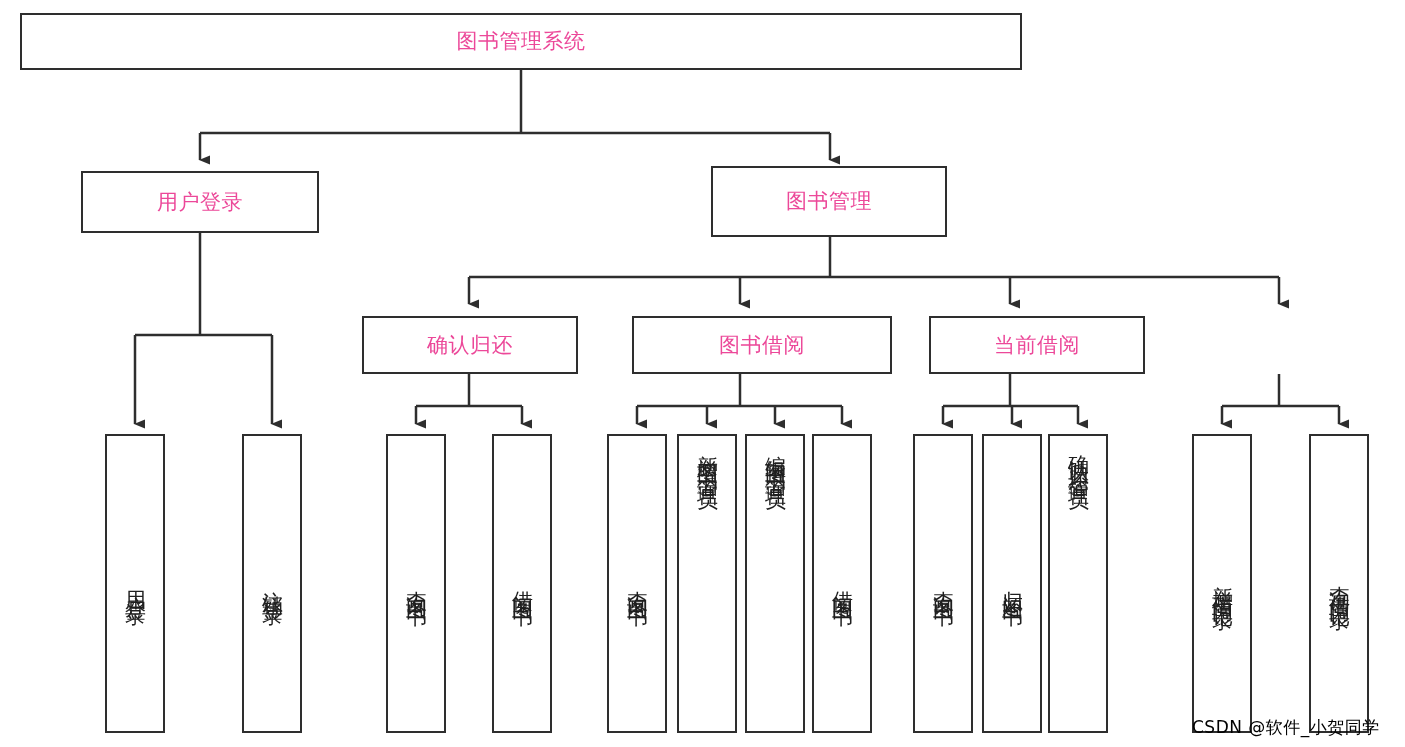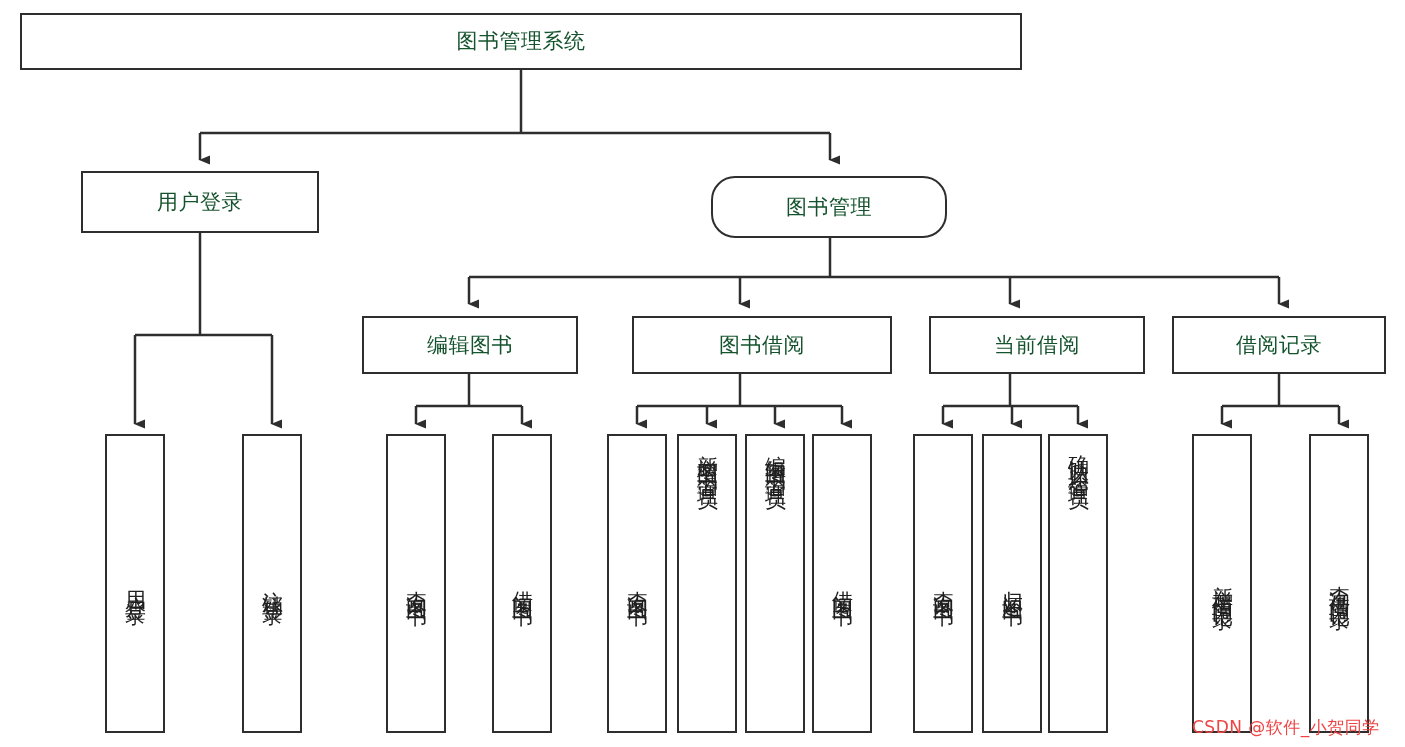--- a/index.html
+++ b/index.html
@@ -32,21 +32,21 @@
     display: flex;
     align-items: center;
     justify-content: center;
     color: #1a1a1a;
   }
   .node-label {
     font-size: 21px;
     line-height: 1.25;
     letter-spacing: 0.5px;
     white-space: nowrap;
-    color: #14532d;
+    color: #ec4899;
   }
   
   .leaf-box {
     position: absolute;
     box-sizing: border-box;
     border: 2.5px solid #2e2e2e;
     background: #ffffff;
     display: flex;
     align-items: center;
     justify-content: center;
@@ -61,21 +61,21 @@
     font-size: 21px;
     letter-spacing: 5px;
     line-height: 1;
     color: #1f1f1f;
     white-space: nowrap;
     padding: 2px 0;
   }
   .watermark {
     position: absolute;
     font-size: 17px;
-    color: #ef4444;
+    color: #000000;
     white-space: nowrap;
     letter-spacing: 0.5px;
   }
 </style>
 </head>
 <body>
 
 <div id="canvas">
 
   <svg id="diagram-svg" viewBox="0 0 1405 747" xmlns="http://www.w3.org/2000/svg">
@@ -129,39 +129,36 @@
   </svg>
 
   <div class="node-box" style="left:20px; top:13px; width:1002px; height:57px;">
     <span class="node-label">图书管理系统</span>
   </div>
 
   <div class="node-box" style="left:81px; top:171px; width:238px; height:62px;">
     <span class="node-label">用户登录</span>
   </div>
 
-  <div class="node-box" style="left:711px; top:176px; width:236px; height:62px;border-radius:24px;">
+  <div class="node-box" style="left:711px; top:166px; width:236px; height:71px;">
     <span class="node-label">图书管理</span>
   </div>
 
   <div class="node-box" style="left:362px; top:316px; width:216px; height:58px;">
-    <span class="node-label">编辑图书</span>
+    <span class="node-label">确认归还</span>
   </div>
 
   <div class="node-box" style="left:632px; top:316px; width:260px; height:58px;">
     <span class="node-label">图书借阅</span>
   </div>
 
   <div class="node-box" style="left:929px; top:316px; width:216px; height:58px;">
     <span class="node-label">当前借阅</span>
   </div>
 
-  <div class="node-box" style="left:1172px; top:316px; width:214px; height:58px;">
-    <span class="node-label">借阅记录</span>
-  </div>
 
   <div class="leaf-box" style="left:105px; top:434px; width:60px; height:299px;">
     <span class="leaf-label">用户登录</span>
   </div>
 
   <div class="leaf-box" style="left:242px; top:434px; width:60px; height:299px;">
     <span class="leaf-label">注销登录</span>
   </div>
 
   <div class="leaf-box" style="left:386px; top:434px; width:60px; height:299px;">

